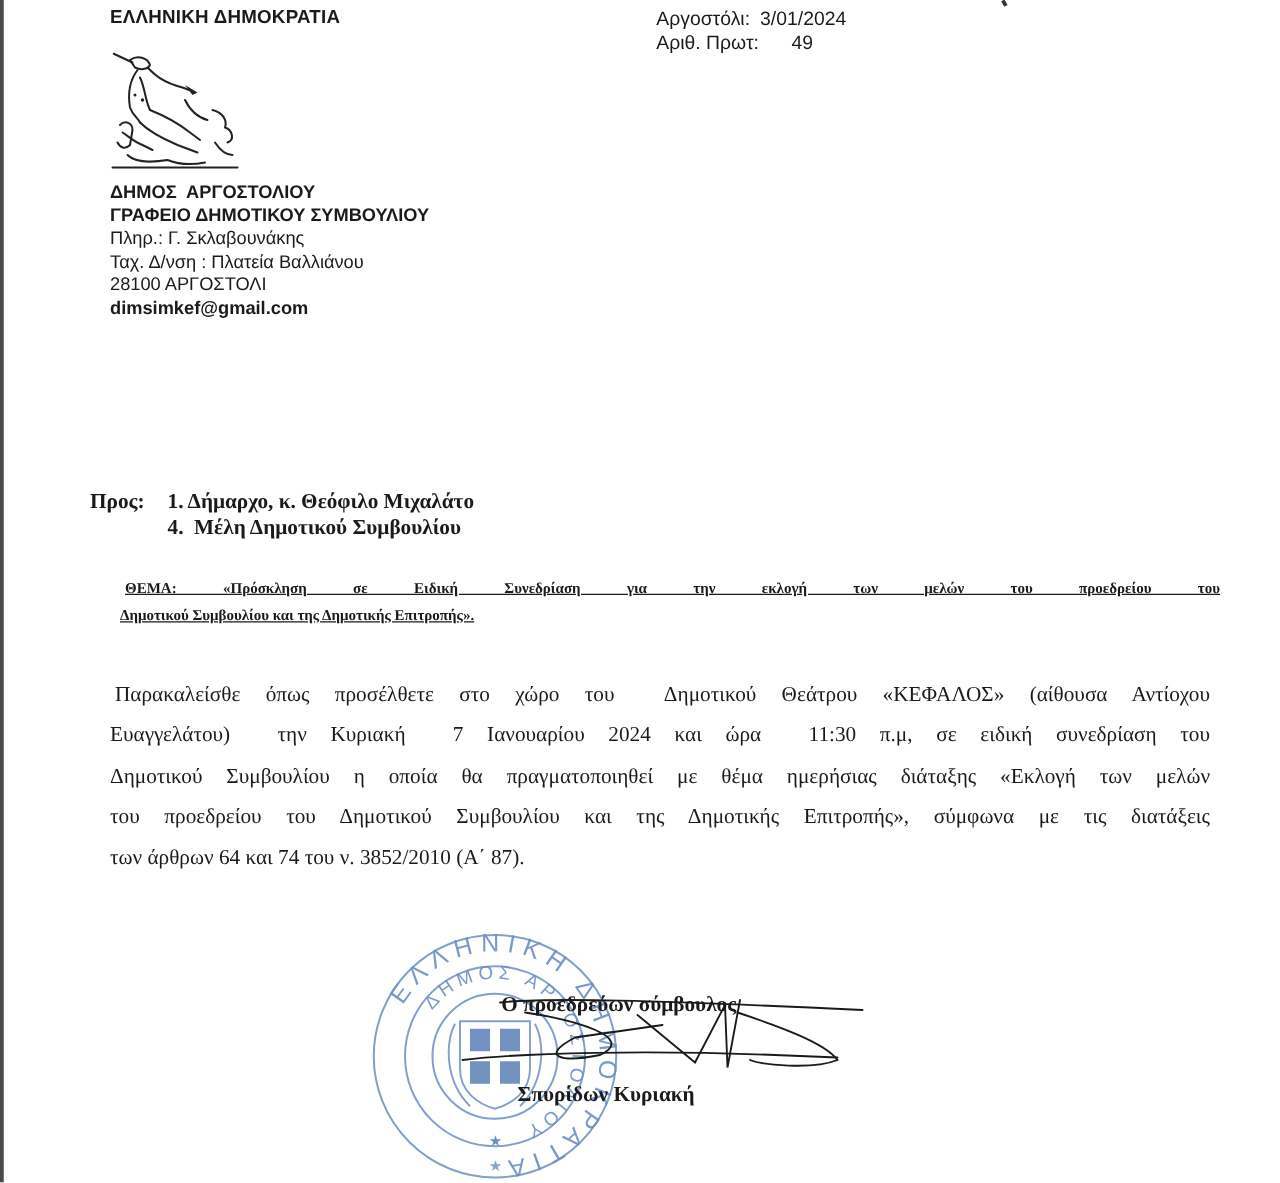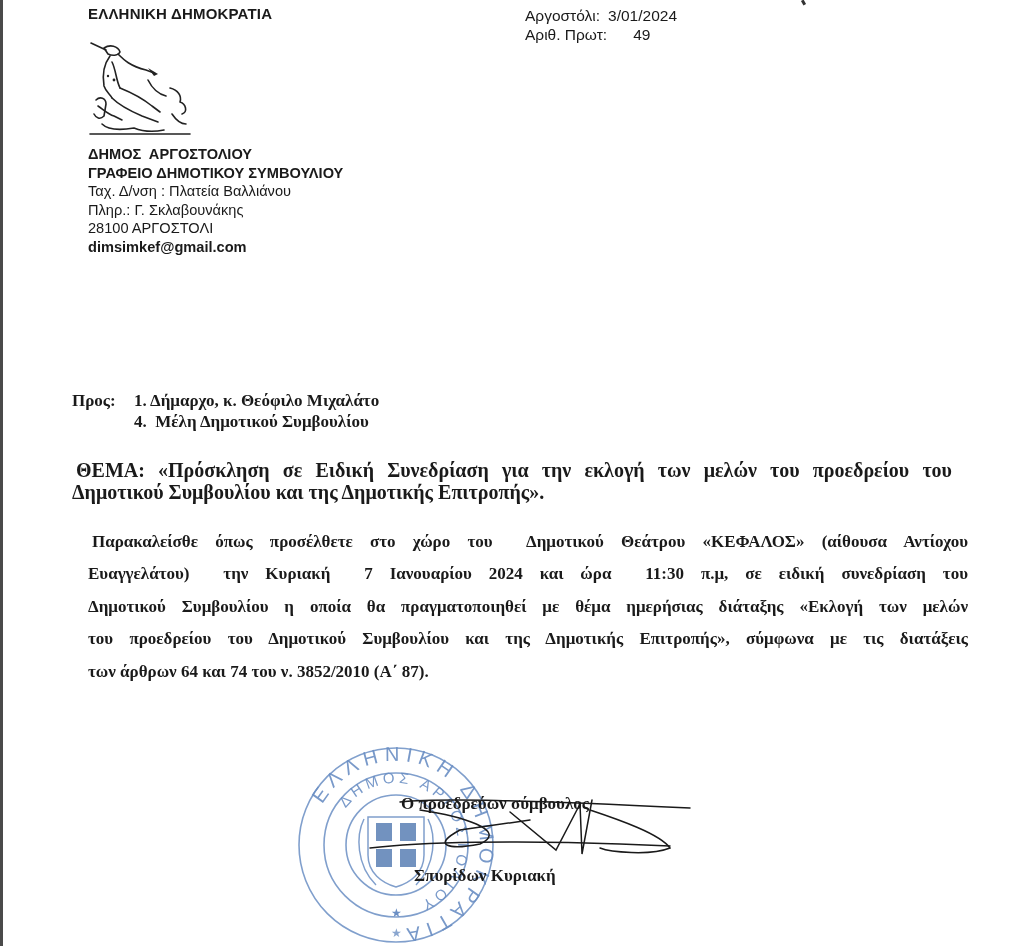--- a/index.html
+++ b/index.html
@@ -20,24 +20,24 @@
   .header-right .row span.val { margin-left:8px; }
   .header-right .row span.num { margin-left:26px; }
 
   .office { position:absolute; left:88px; top:145px; font-size:14.6px; line-height:18.6px; }
   .office .b { font-weight:bold; }
 
   .recipients { position:absolute; left:72px; top:390px; font-size:17px; line-height:21px; font-weight:bold; }
   .recipients .r { display:flex; }
   .recipients .lbl { width:62px; }
 
-  .subject { position:absolute; left:72px; top:459px; width:880px; font-size:20px; line-height:22px; font-weight:bold; text-align:justify; }
+  .subject { position:absolute; left:96px; top:459px; width:880px; font-size:12px; line-height:22px; font-weight:bold; text-align:justify;text-decoration:underline; }
   .subject .l1 { text-align-last:justify; padding-left:4px; }
 
-  .body-text { position:absolute; left:88px; top:526px; width:880px; font-size:17px; line-height:32.4px; text-align:justify;font-weight:bold; }
+  .body-text { position:absolute; left:88px; top:540px; width:880px; font-size:17px; line-height:32.4px; text-align:justify; }
   .body-text .line { text-align-last:justify; white-space:nowrap; }
   .body-text .line.first { padding-left:4px; }
   .body-text .line.last { text-align-last:left; }
 
   .stamp { position:absolute; left:296px; top:745px; width:200px; height:200px; }
   .sign-title { position:absolute; left:401px; top:794px; font-size:17px; font-weight:bold; }
   .sign-name { position:absolute; left:414px; top:866px; font-size:17px; font-weight:bold; }
   .signature { position:absolute; left:360px; top:790px; width:340px; height:80px; }
 </style>
 </head>
@@ -79,22 +79,22 @@
     <span>Αργοστόλι:</span><span class="val">3/01/2024</span>
   </div>
   <div class="row">
     <span>Αριθ. Πρωτ:</span><span class="num">49</span>
   </div>
 </div>
 
 <div class="office sans">
   <div class="b" style="white-space:pre">ΔΗΜΟΣ  ΑΡΓΟΣΤΟΛΙΟΥ</div>
   <div class="b">ΓΡΑΦΕΙΟ ΔΗΜΟΤΙΚΟΥ ΣΥΜΒΟΥΛΙΟΥ</div>
+  <div>Πληρ.: Γ. Σκλαβουνάκης</div>
   <div>Ταχ. Δ/νση : Πλατεία Βαλλιάνου</div>
-  <div>Πληρ.: Γ. Σκλαβουνάκης</div>
   <div>28100 ΑΡΓΟΣΤΟΛΙ</div>
   <div class="b">dimsimkef@gmail.com</div>
 </div>
 
 <div class="recipients serif">
   <div class="r">
     <span class="lbl">Προς:</span>
     <span style="white-space:pre">1. Δήμαρχο, κ. Θεόφιλο Μιχαλάτο</span>
   </div>
   <div class="r">

